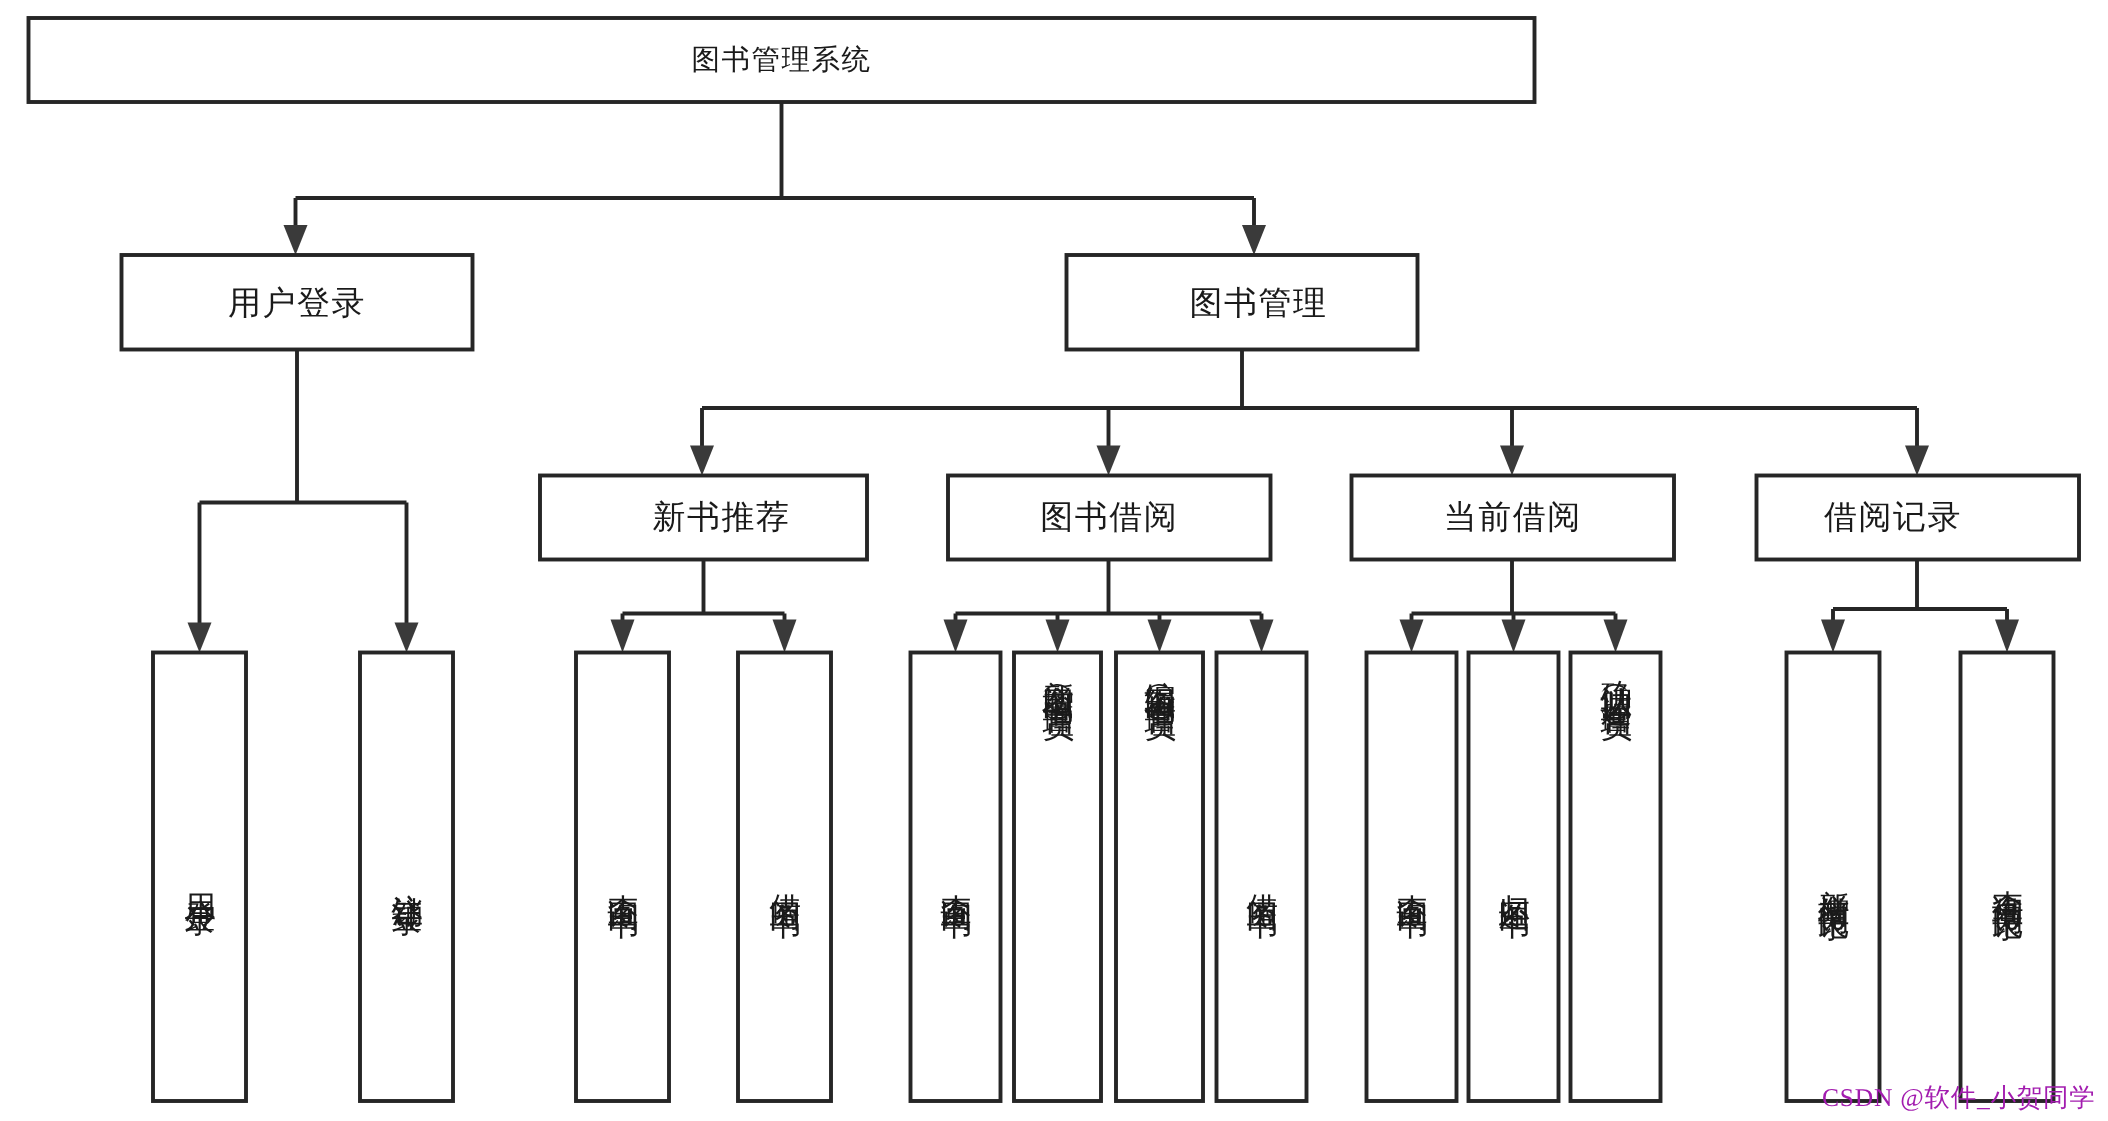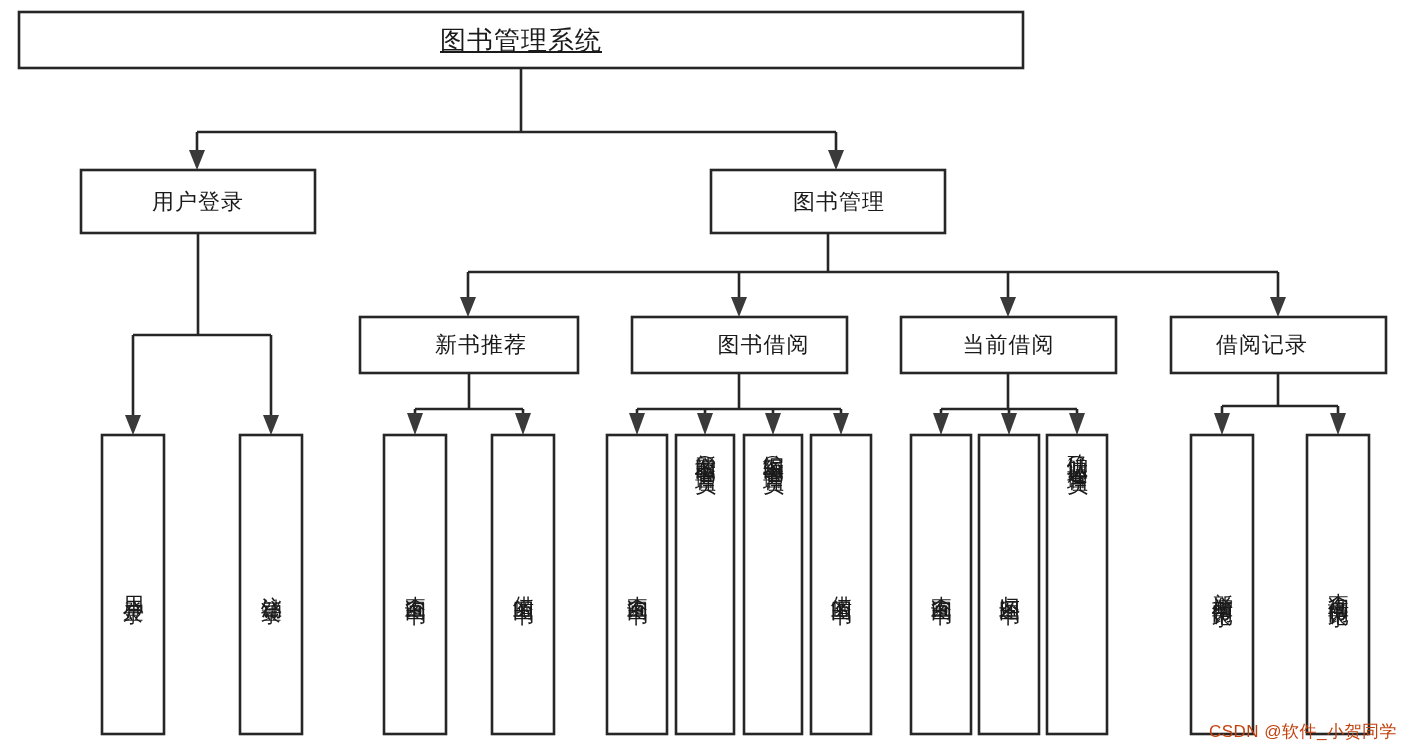--- a/index.html
+++ b/index.html
@@ -67,30 +67,29 @@
     pointer-events: none;
   }
   .hlabel-text {
     font-family: "DejaVu Sans", "Liberation Sans", sans-serif;
     font-size: 22px;
     letter-spacing: 1px;
     color: #1a1a1a;
     white-space: nowrap;
   }
   .title-label-text {
-    font-size: 26px;
-    text-decoration: underline;
+    font-size: 19px;
   }
   #watermark {
     position: absolute;
     right: 8px;
     bottom: 4px;
-    font-family: Liberation Sans, sans-serif;
+    font-family: Liberation Serif, serif;
     font-size: 17px;
-    color: #c2410c;
+    color: #a21caf;
     letter-spacing: 0.5px;
     white-space: nowrap;
     pointer-events: none;
   }
 </style>
 </head>
 <body>
 
 <div id="diagram-root">
 
@@ -207,21 +206,21 @@
   </div>
 
   <div class="hlabel-wrap" style="left:711px; top:170px; width:256px; height:63px;">
     <span class="hlabel-text">图书管理</span>
   </div>
 
   <div class="hlabel-wrap" style="left:360px; top:317px; width:242px; height:56px;">
     <span class="hlabel-text">新书推荐</span>
   </div>
 
-  <div class="hlabel-wrap" style="left:632px; top:317px; width:215px; height:56px;margin-left:24px;">
+  <div class="hlabel-wrap" style="left:632px; top:317px; width:215px; height:56px;">
     <span class="hlabel-text">图书借阅</span>
   </div>
 
   <div class="hlabel-wrap" style="left:901px; top:317px; width:215px; height:56px;">
     <span class="hlabel-text">当前借阅</span>
   </div>
 
   <div class="hlabel-wrap" style="left:1171px; top:317px; width:182px; height:56px;">
     <span class="hlabel-text">借阅记录</span>
   </div>

